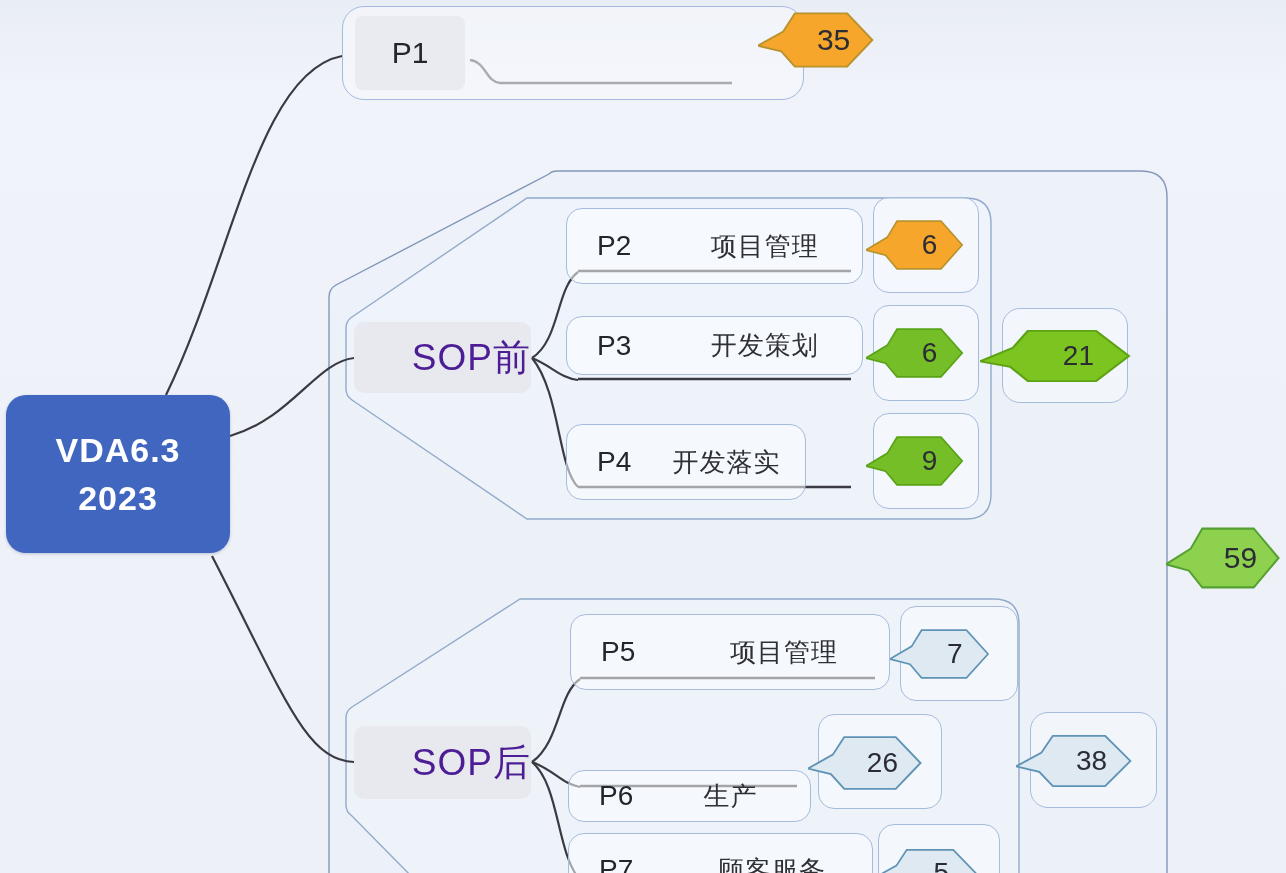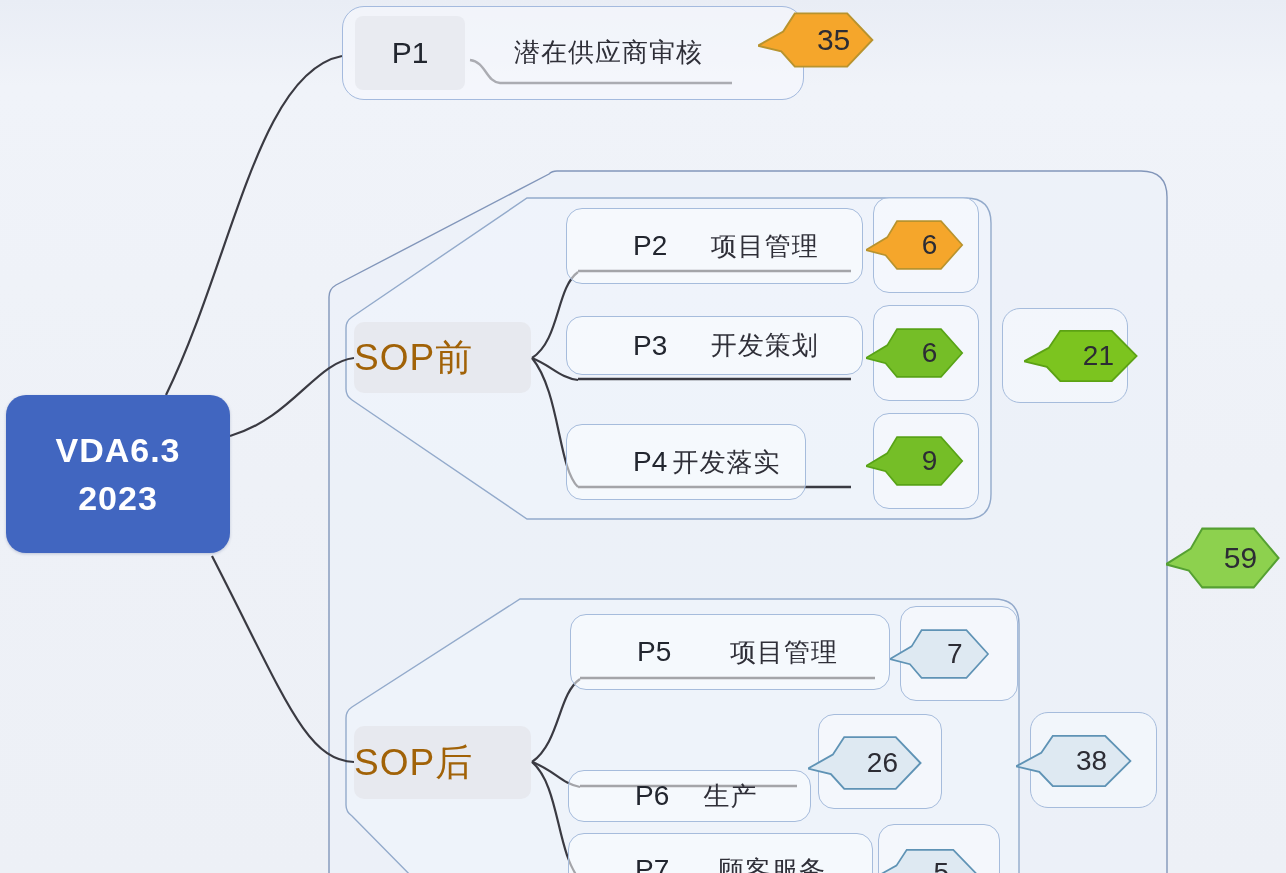--- a/index.html
+++ b/index.html
@@ -10,27 +10,27 @@
   }
   svg.underlay{position:absolute;left:0;top:0;width:1286px;height:873px;z-index:1;}
   .node{position:absolute;z-index:2;box-sizing:border-box;}
   .root{
     background:#4166c0;border-radius:20px;color:#ffffff;
     display:flex;flex-direction:column;align-items:center;justify-content:center;
     font-size:34px;font-weight:bold;letter-spacing:1px;line-height:1.42;
     box-shadow:0 1px 3px rgba(40,60,120,.25);
   }
   .group-box{
-    background:#e7e9ef;border-radius:10px;color:#a16207;
-    display:flex;align-items:center;justify-content:flex-start;
+    background:#e7e9ef;border-radius:10px;color:#4c1d95;
+    display:flex;align-items:center;justify-content:flex-end;
     font-size:37px;letter-spacing:1px;
   }
   .row{
     border:1.6px solid #a6bcdc;border-radius:16px;background:rgba(251,253,255,.55);
-    display:flex;align-items:center;color:#2f2f38;padding-left:36px;
+    display:flex;align-items:center;color:#2f2f38;
   }
   .row .plabel{margin-left:30px;font-size:28px;color:#22262f;}
   .row .topic{position:absolute;left:38%;right:4%;text-align:center;font-size:26px;letter-spacing:1px;}
   .p1-wrap{border:1.8px solid #a4bade;border-radius:22px;background:rgba(246,249,253,.6);}
   .p1-box{
     position:absolute;left:12px;top:9px;width:110px;height:74px;background:#e9ebf1;border-radius:8px;
     display:flex;align-items:center;justify-content:center;font-size:30px;color:#22262f;
   }
   .p1-topic{position:absolute;left:158px;top:28px;width:215px;text-align:center;font-size:26px;letter-spacing:1px;color:#2f2f38;}
   .hexc{border:1.6px solid #a6bcdc;border-radius:16px;background:rgba(250,252,255,.45);}
@@ -78,21 +78,20 @@
 
   <div class="node root" style="left:6px;top:395px;width:224px;height:158px;">
     <div>VDA6.3</div>
     <div>2023</div>
   </div>
 
   <div class="node p1-wrap" style="left:342px;top:6px;width:462px;height:94px;">
     <div class="p1-box">
       <span>P1</span>
     </div>
-    <div class="p1-topic">潜在供应商审核</div>
   </div>
   <div class="hex big" style="left:758px;top:2px;width:126px;height:76px;">
     <svg viewBox="0 0 130 80" preserveAspectRatio="none">
       <polygon points="0,46 26,31 38,12 92,12 118,40 92,68 38,68 24,52" stroke-width="2" fill="#f5a62b" stroke="#b8932e"></polygon>
     </svg>
     <span class="num">35</span>
   </div>
 
   <div class="node group-box" style="left:354px;top:322px;width:177px;height:71px;">
     <span>SOP前</span>
@@ -128,21 +127,21 @@
   </div>
   <div class="node hexc" style="left:873px;top:413px;width:106px;height:96px;"></div>
   <div class="hex" style="left:866px;top:427px;width:106px;height:68px;">
     <svg viewBox="0 0 130 80" preserveAspectRatio="none">
       <polygon points="0,46 26,31 38,12 92,12 118,40 92,68 38,68 24,52" stroke-width="2" fill="#75be27" stroke="#58a316"></polygon>
     </svg>
     <span class="num">9</span>
   </div>
 
   <div class="node hexc" style="left:1002px;top:308px;width:126px;height:95px;border-radius:18px;"></div>
-  <div class="hex" style="left:1024px;top:320px;width:124px;height:72px;">
+  <div class="hex" style="left:980px;top:320px;width:124px;height:72px;padding-left:40px;">
     <svg viewBox="0 0 130 80" preserveAspectRatio="none">
       <polygon points="0,46 26,31 38,12 92,12 118,40 92,68 38,68 24,52" stroke-width="2" fill="#7cc41f" stroke="#5ca214"></polygon>
     </svg>
     <span class="num">21</span>
   </div>
 
   <div class="node group-box" style="left:354px;top:726px;width:177px;height:73px;">
     <span>SOP后</span>
   </div>
 

